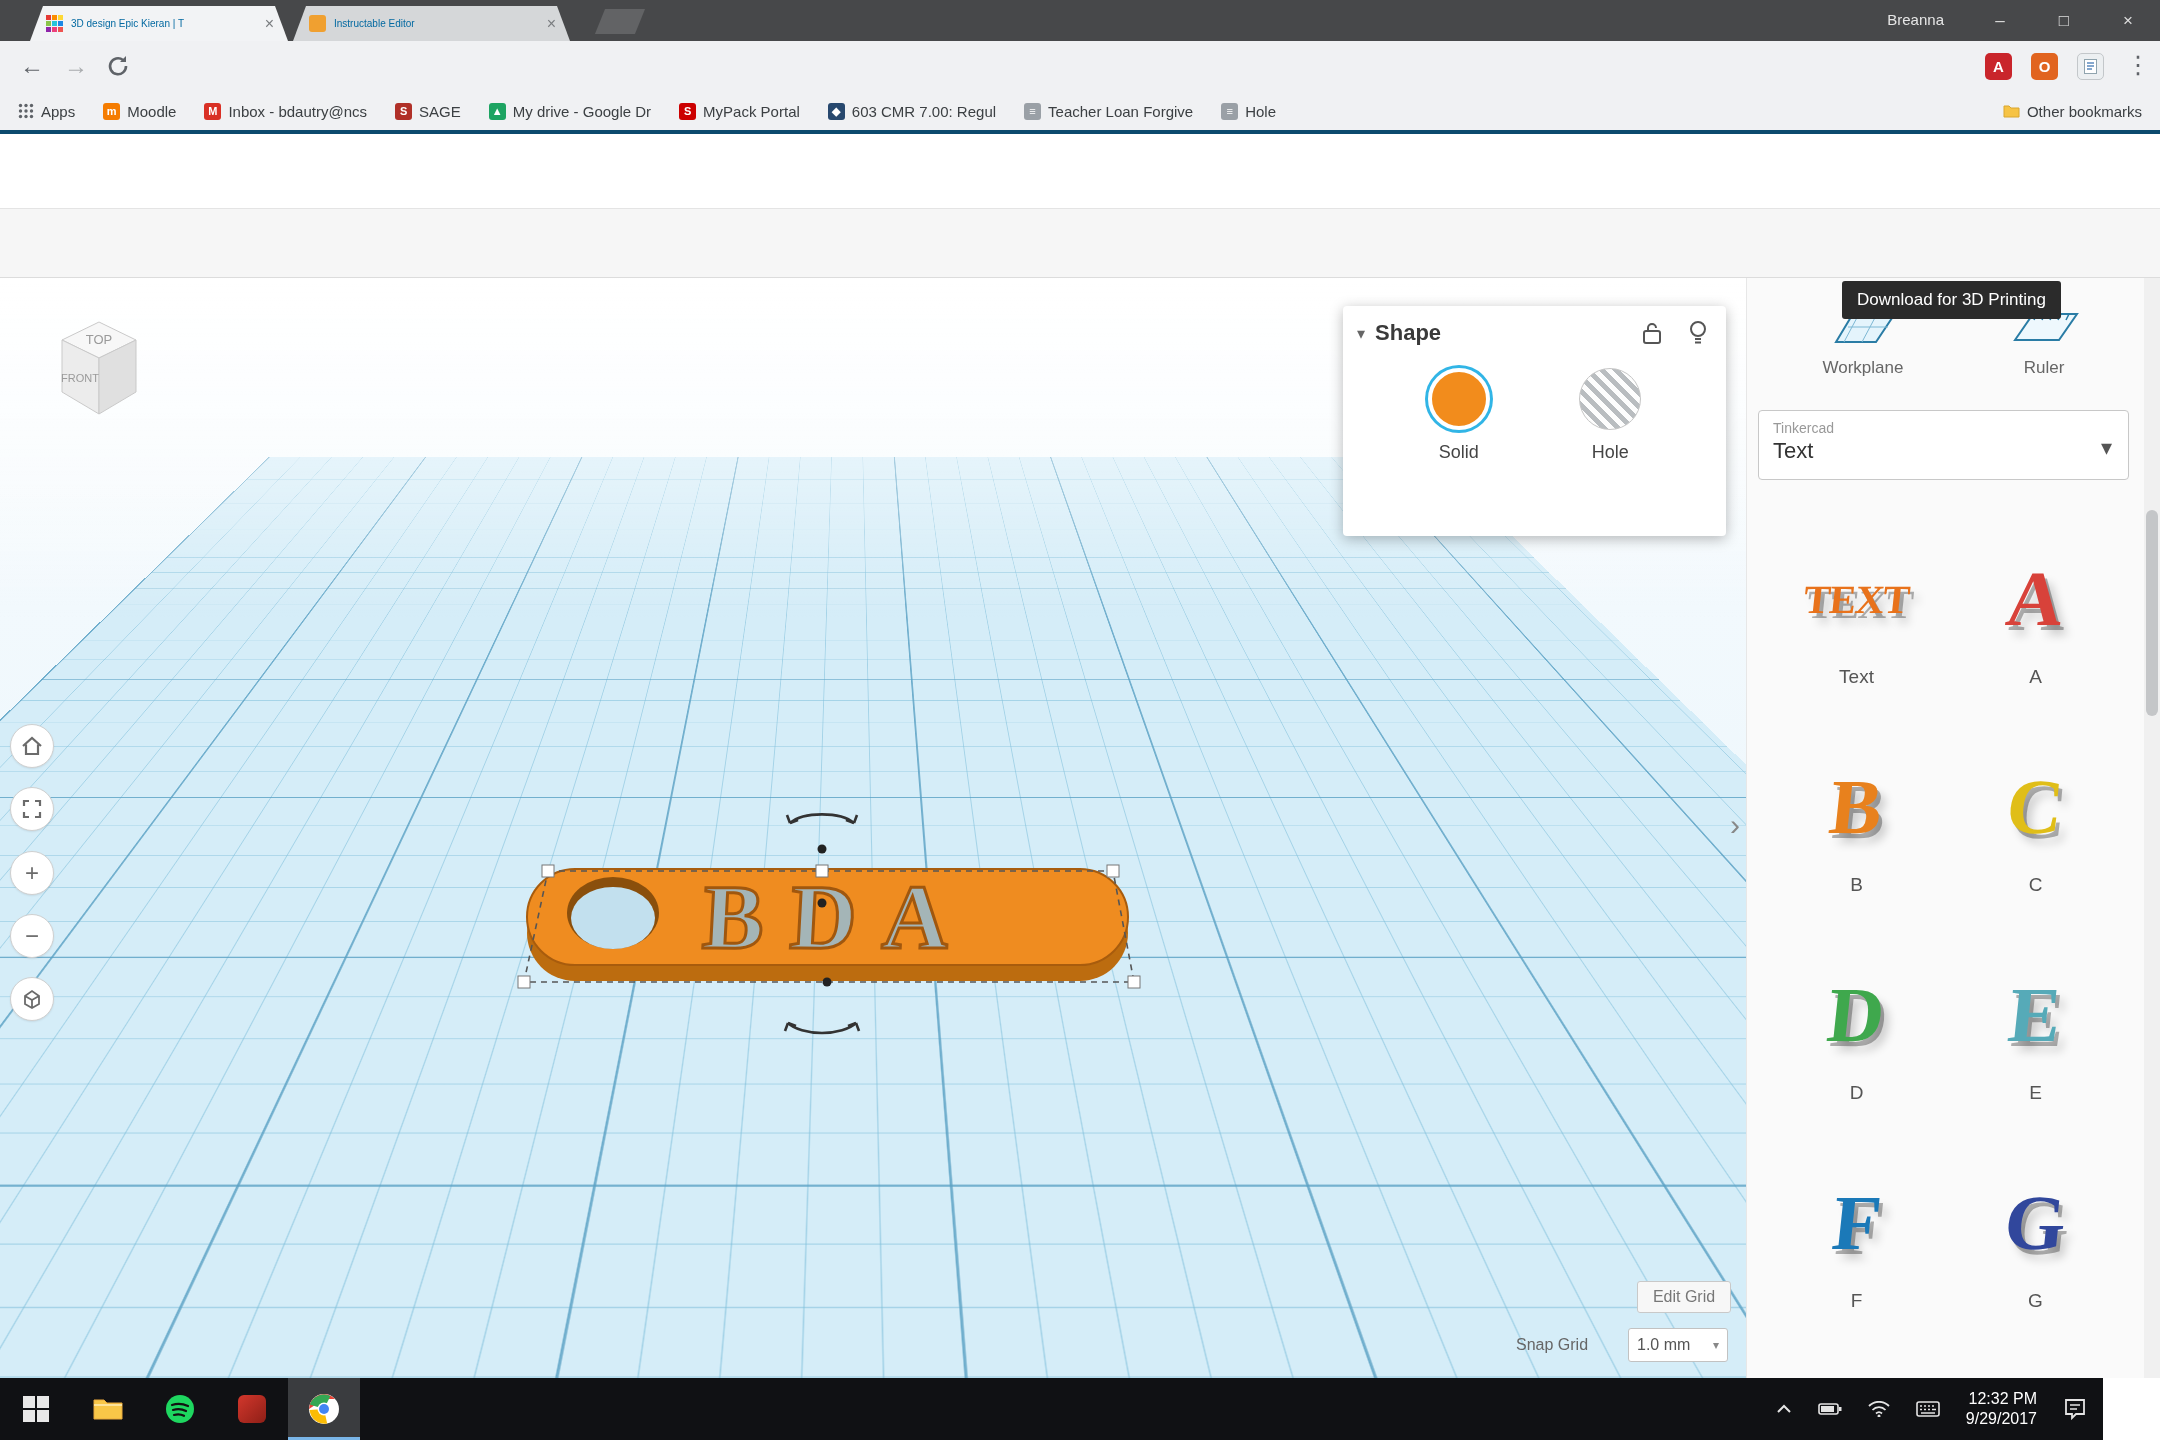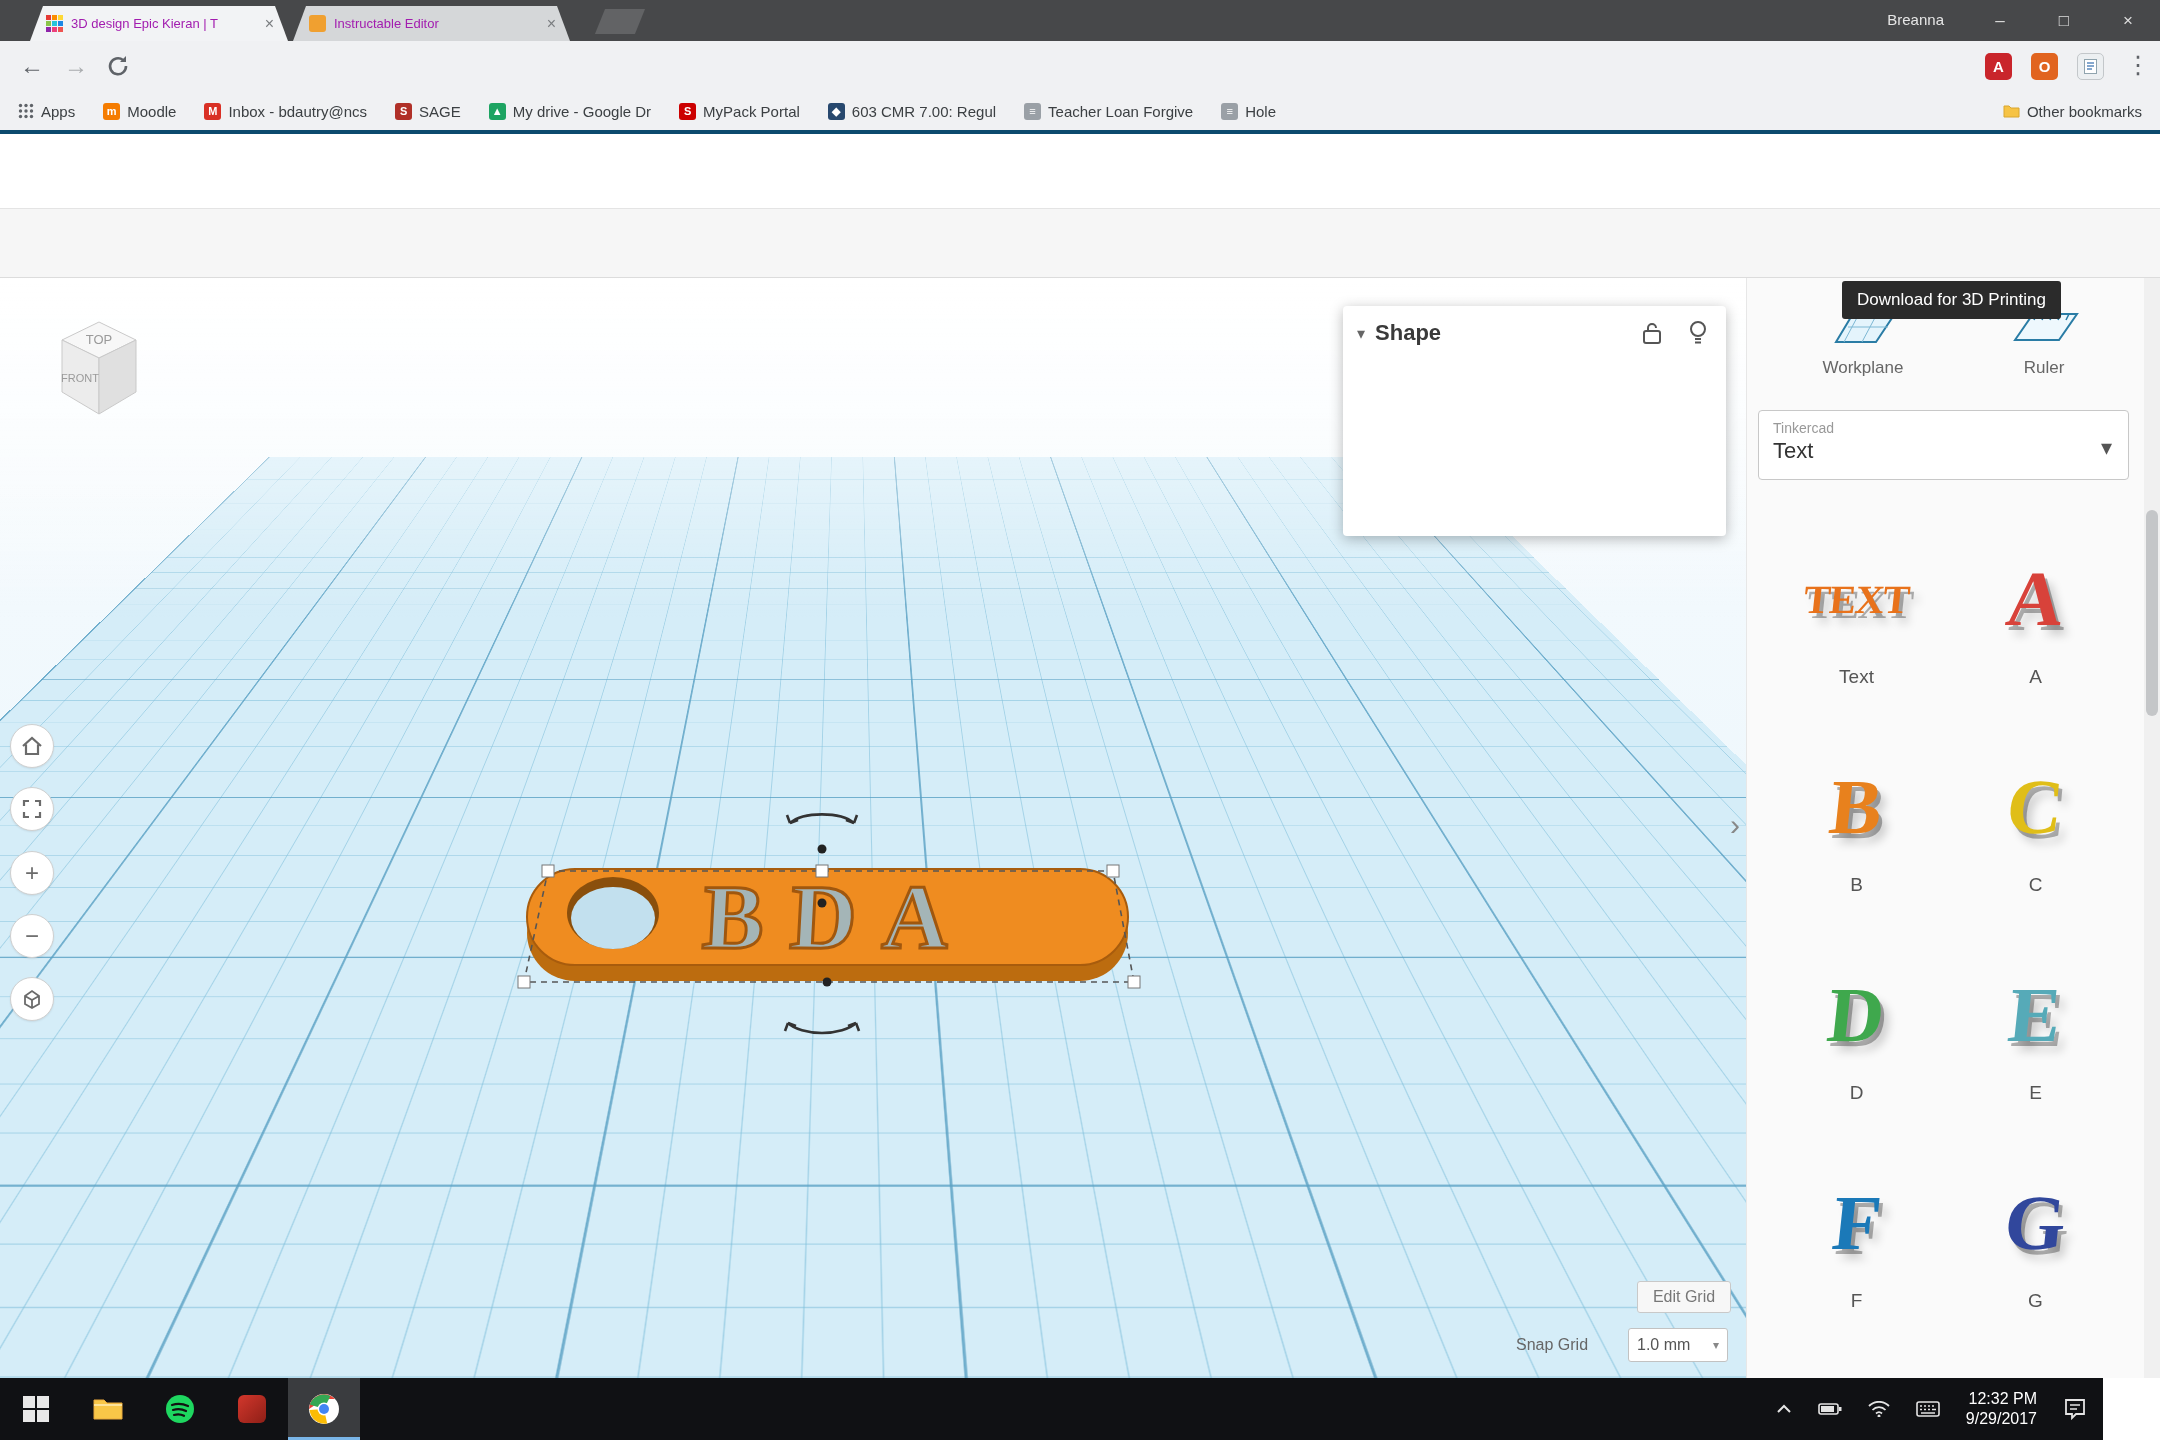--- a/index.html
+++ b/index.html
@@ -7,21 +7,21 @@
               font-family:"Liberation Sans", sans-serif; }
   .a { position:absolute; }
   svg { display:block; }
 
   
   .tabstrip { left:0; top:0; width:2160px; height:41px; background:#47484a; }
   .tab { top:6px; height:35px; display:flex; align-items:center; padding:0 14px 0 16px;
          clip-path:polygon(13px 0, calc(100% - 13px) 0, 100% 100%, 0 100%); }
   .tab.active { background:#f2f3f5; }
   .tab.inactive { background:#d5d7d9; }
-  .tab-title { font-size:13px; color:#a21caf; white-space:nowrap; overflow:hidden;
+  .tab-title { font-size:10px; color:#0369a1; white-space:nowrap; overflow:hidden;
                text-overflow:ellipsis; flex:1; margin:0 10px 0 8px; }
   .tab-close { font-size:16px; color:#7a7d80; cursor:default; }
   .newtab-stub { left:600px; top:9px; width:40px; height:25px; background:#626365;
                  transform:skewX(-22deg); }
   .win-user { color:#e6e6e6; font-size:15px; }
   .winbtn { width:64px; height:41px; display:flex; align-items:center; justify-content:center;
             color:#dddddd; font-size:17px; }
 
   
   .addressbar { left:0; top:41px; width:2160px; height:51px; background:#f0f1f3; }
@@ -466,20 +466,30 @@
     <span class="sd-title">Shape</span>
     <svg width="20" height="24" viewBox="0 0 20 24">
       <rect x="2" y="10" width="16" height="12" rx="2" fill="none" stroke="#555" stroke-width="2"></rect>
       <path d="M6 10 V7 a4 4 0 0 1 8 0" fill="none" stroke="#555" stroke-width="2"></path>
     </svg>
     <svg width="20" height="26" viewBox="0 0 20 26" style="margin-left:16px;">
       <circle cx="10" cy="9" r="7" fill="none" stroke="#555" stroke-width="2"></circle>
       <path d="M7 19 h6 M7 22.5 h6" stroke="#555" stroke-width="2"></path>
     </svg>
   </div>
+  <div style="display:flex; justify-content:space-around; padding:14px 40px 0 40px;">
+    <div style="display:flex;flex-direction:column;align-items:center;">
+      <div class="opt-circle solid-circle"></div>
+      <div class="opt-label">Solid</div>
+    </div>
+    <div style="display:flex;flex-direction:column;align-items:center;">
+      <div class="opt-circle hole-circle"></div>
+      <div class="opt-label">Hole</div>
+    </div>
+  </div>
 </div>
 
 <div class="a rpanel">
   <div class="a" style="left:81px;top:22px;">
     <svg width="72" height="48" viewBox="0 0 72 48">
       <polygon points="8,42 26,12 68,12 48,42" fill="#e4f4fc" stroke="#2a7ca5" stroke-width="2"></polygon>
       <path d="M20 27 h40 M32 12 L16 42 M50 12 L34 42" stroke="#7db8d4" stroke-width="1"></path>
       <rect x="22" y="8" width="9" height="9" fill="#1b5f80"></rect>
     </svg>
   </div>

